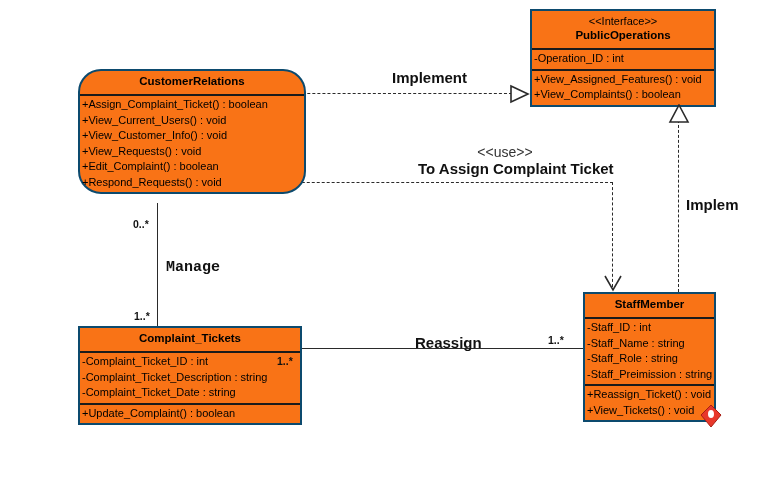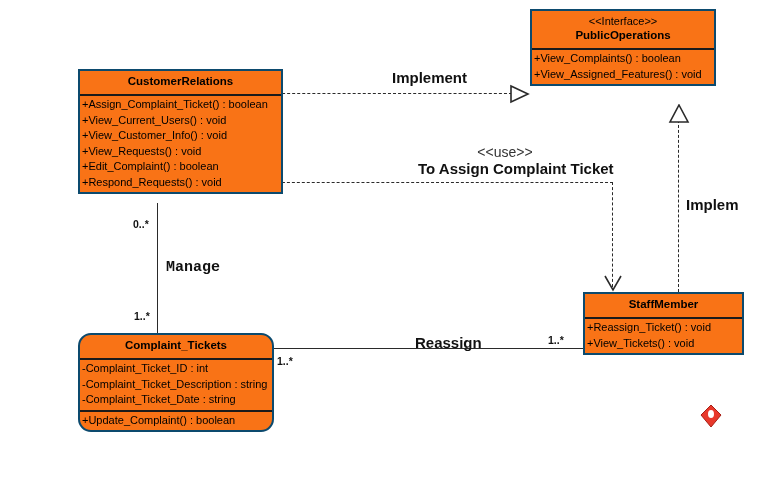--- a/index.html
+++ b/index.html
@@ -161,56 +161,65 @@
   <div class="mult-label" style="left:548px; top:334px;">1..*</div>
 
   <div class="uml-class" style="left:530px; top:9px; width:186px;">
     <div class="compartment">
       <div class="cls-header">
         <span class="cls-stereotype">&lt;&lt;Interface&gt;&gt;</span>
         <span>PublicOperations</span>
       </div>
     </div>
     <div class="compartment">
+      <div class="member">-Operation_ID : int</div>
+    </div>
+    <div class="compartment">
+      <div class="member">+View_Assigned_Features() : void</div>
       <div class="member">+View_Complaints() : boolean</div>
-      <div class="member">+View_Assigned_Features() : void</div>
-    </div>
-  </div>
-
-  <div class="uml-class" style="left:78px; top:69px; width:205px;">
+    </div>
+  </div>
+
+  <div class="uml-class" style="left:78px; top:69px; width:228px;border-radius:23px;">
     <div class="compartment">
       <div class="cls-header">CustomerRelations</div>
     </div>
     <div class="compartment">
       <div class="member">+Assign_Complaint_Ticket() : boolean</div>
       <div class="member">+View_Current_Users() : void</div>
       <div class="member">+View_Customer_Info() : void</div>
       <div class="member">+View_Requests() : void</div>
       <div class="member">+Edit_Complaint() : boolean</div>
       <div class="member">+Respond_Requests() : void</div>
     </div>
   </div>
 
-  <div class="uml-class" style="left:78px; top:333px; width:196px;border-radius:13px;">
+  <div class="uml-class" style="left:78px; top:326px; width:224px;">
     <div class="compartment">
       <div class="cls-header">Complaint_Tickets</div>
     </div>
     <div class="compartment">
       <div class="member">-Complaint_Ticket_ID : int</div>
       <div class="member">-Complaint_Ticket_Description : string</div>
       <div class="member">-Complaint_Ticket_Date : string</div>
     </div>
     <div class="compartment">
       <div class="member">+Update_Complaint() : boolean</div>
     </div>
   </div>
 
-  <div class="uml-class" style="left:583px; top:292px; width:161px;">
+  <div class="uml-class" style="left:583px; top:292px; width:133px;">
     <div class="compartment">
       <div class="cls-header">StaffMember</div>
+    </div>
+    <div class="compartment">
+      <div class="member">-Staff_ID : int</div>
+      <div class="member">-Staff_Name : string</div>
+      <div class="member">-Staff_Role : string</div>
+      <div class="member">-Staff_Preimission : string</div>
     </div>
     <div class="compartment">
       <div class="member">+Reassign_Ticket() : void</div>
       <div class="member">+View_Tickets() : void</div>
     </div>
   </div>
 
   <svg id="vp-logo" style="left:700px; top:404px;" width="22" height="24" viewBox="0 0 22 24">
     <polygon points="11,1 21,11 11,23 1,11" fill="#E8382B" stroke="#a81f15" stroke-width="1"></polygon>
     <ellipse cx="11" cy="10" rx="3" ry="4" fill="#ffffff"></ellipse>

